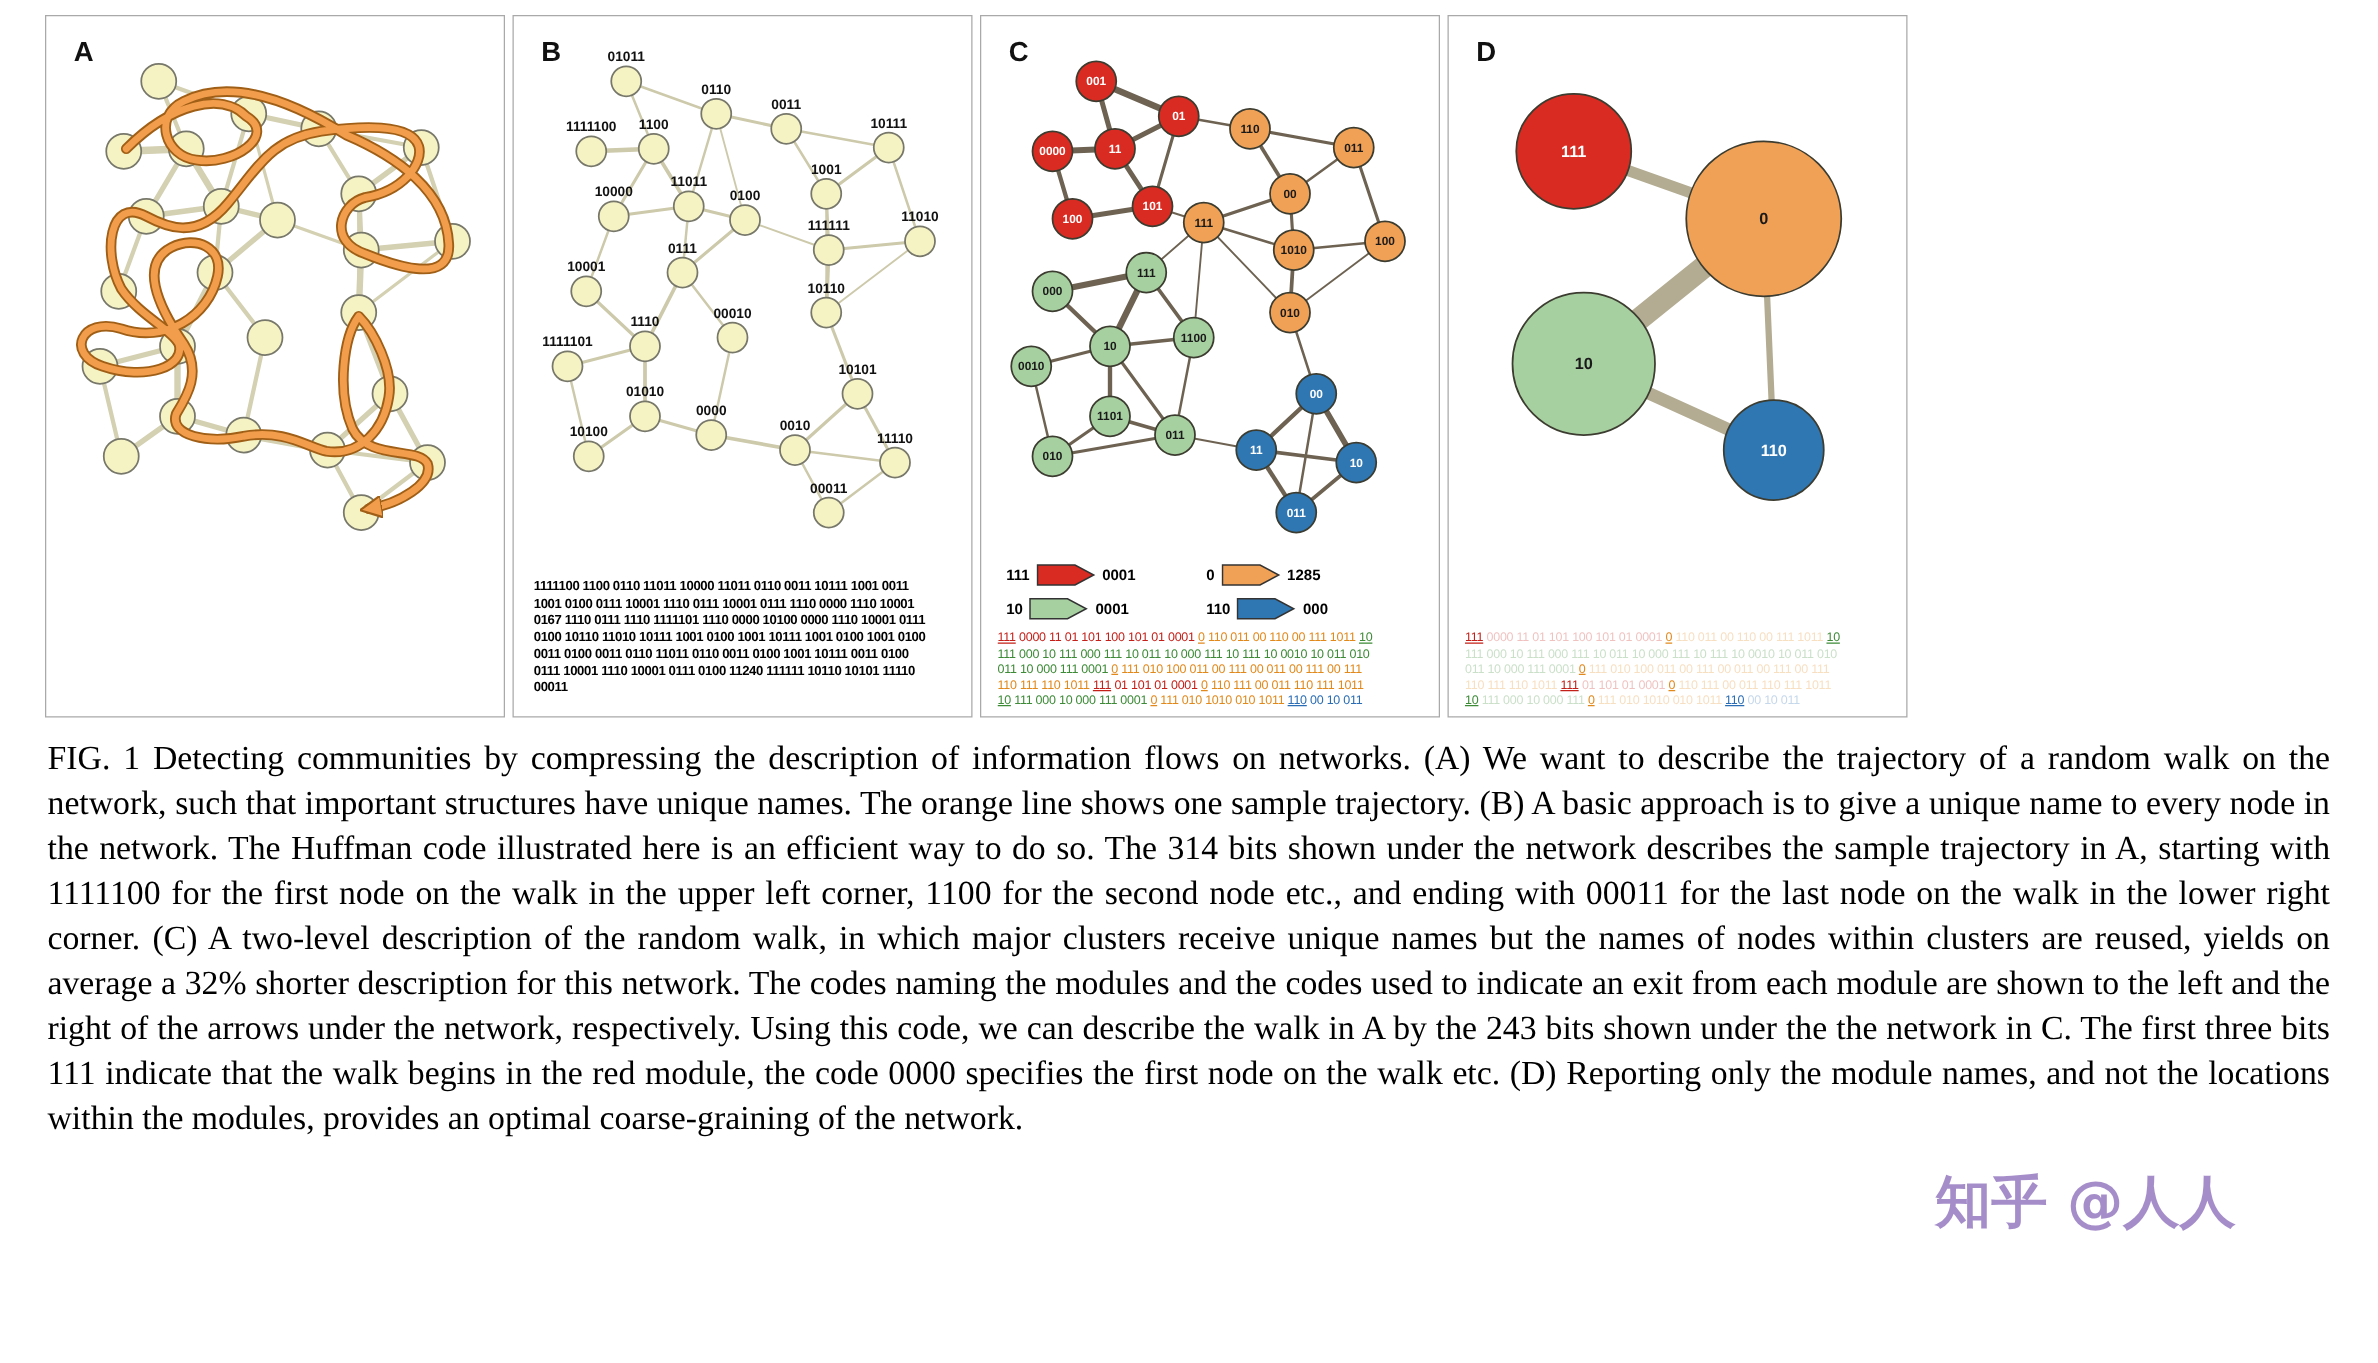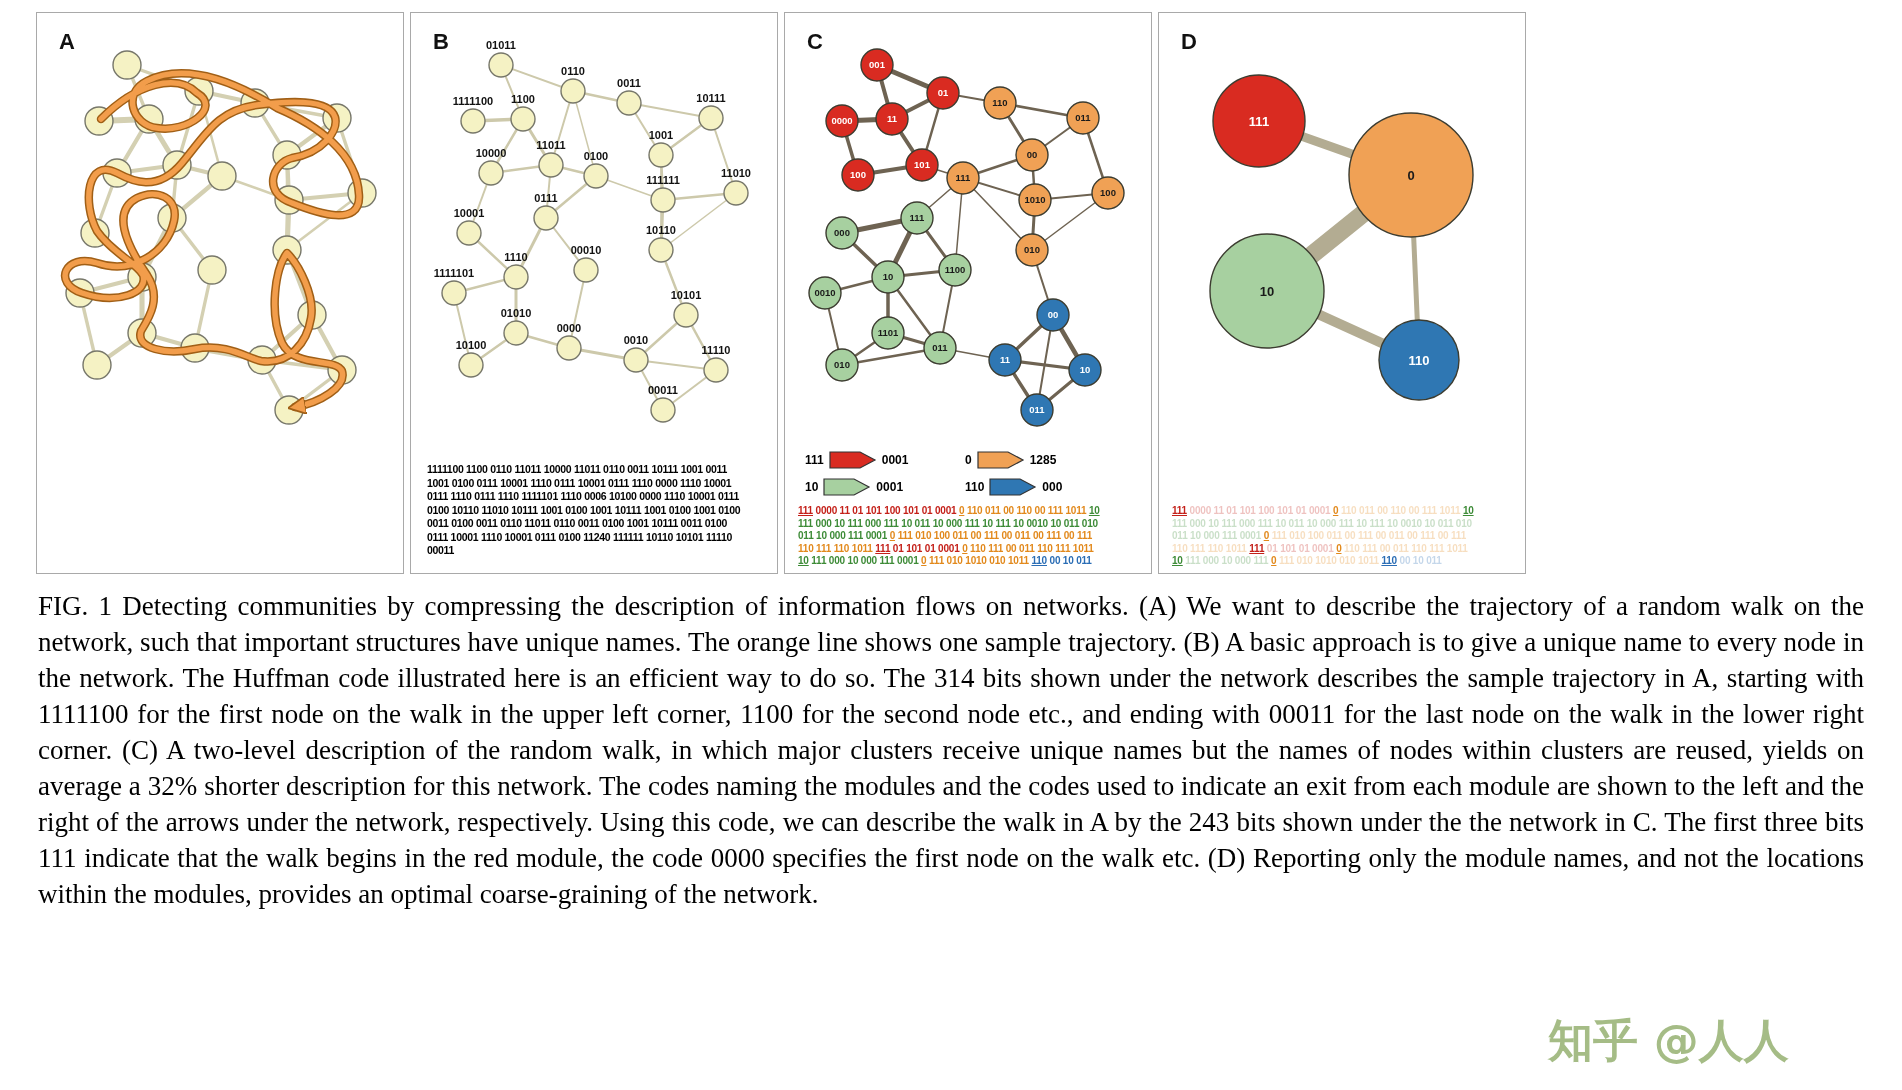--- a/index.html
+++ b/index.html
@@ -4,26 +4,26 @@
 <style>
   html,body{margin:0;padding:0;background:#fff;}
   body{width:1902px;height:1090px;position:relative;font-family:"Liberation Sans",sans-serif;overflow:hidden;}
   .panels{position:absolute;left:36px;top:12px;display:flex;gap:6px;}
   .panel{width:366px;height:560px;border:1px solid #a9a9a9;background:#fff;position:relative;box-sizing:content-box;}
   .panel-letter{position:absolute;left:22px;top:16px;font-weight:bold;font-size:22px;color:#111;z-index:5;}
   svg.net{position:absolute;left:0;top:0;}
   .bits{position:absolute;left:16px;top:450px;width:340px;font-weight:bold;font-size:10.5px;line-height:13.5px;letter-spacing:-0.3px;color:#000;}
   .legend{position:absolute;left:20px;top:438px;width:330px;display:grid;grid-template-columns:160px 160px;row-gap:9px;}
   .legend-item{display:flex;align-items:center;gap:5px;font-weight:bold;font-size:12px;color:#000;}
-  .codes{position:absolute;left:13px;top:492px;width:346px;font-weight:bold;font-size:10px;line-height:12.6px;letter-spacing:-0.2px;}
+  .codes{position:absolute;left:13px;top:492px;width:346px;font-weight:normal;font-size:10px;line-height:12.6px;letter-spacing:-0.2px;}
   .codes .ln{white-space:nowrap;overflow:hidden;}
   .codes span.u{text-decoration:underline;}
   .codes span.f{opacity:0.27;}
   .caption{position:absolute;left:38px;top:588px;width:1826px;margin:0;font-family:"Liberation Serif",serif;font-size:27px;line-height:36px;text-align:justify;color:#000;}
-  .watermark{position:absolute;left:1548px;top:1011px;font-size:45px;font-weight:bold;color:#4d7c0f;opacity:0.5;font-family:"DejaVu Sans",sans-serif;white-space:nowrap;z-index:10;}
+  .watermark{position:absolute;left:1548px;top:932px;font-size:45px;font-weight:bold;color:#4c1d95;opacity:0.5;font-family:"DejaVu Sans",sans-serif;white-space:nowrap;z-index:10;}
 </style>
 </head>
 <body>
 
 <div class="panels">
 
   <div class="panel">
     <div class="panel-letter">A</div>
     <svg class="net" width="366" height="435" viewBox="0 0 366 435">
         <line x1="90" y1="52" x2="162" y2="78" stroke="#d4d0b2" stroke-width="3.4" stroke-linecap="round"></line>
@@ -189,21 +189,21 @@
         <circle cx="305" cy="357" r="12" fill="#f5f2c4" stroke="#77776a" stroke-width="1.4"></circle>
         <text x="305" y="341" text-anchor="middle" font-size="11" font-weight="bold" fill="#111">11110</text>
         <circle cx="60" cy="352" r="12" fill="#f5f2c4" stroke="#77776a" stroke-width="1.4"></circle>
         <text x="60" y="336" text-anchor="middle" font-size="11" font-weight="bold" fill="#111">10100</text>
         <circle cx="252" cy="397" r="12" fill="#f5f2c4" stroke="#77776a" stroke-width="1.4"></circle>
         <text x="252" y="381" text-anchor="middle" font-size="11" font-weight="bold" fill="#111">00011</text>
       </svg>
     <div class="bits">
         <div>1111100 1100 0110 11011 10000 11011 0110 0011 10111 1001 0011</div>
         <div>1001 0100 0111 10001 1110 0111 10001 0111 1110 0000 1110 10001</div>
-        <div>0111 1110 0111 1110 1111101 1110 0006 10100 0000 1110 10001 0111</div>
+        <div>0167 1110 0111 1110 1111101 1110 0000 10100 0000 1110 10001 0111</div>
         <div>0100 10110 11010 10111 1001 0100 1001 10111 1001 0100 1001 0100</div>
         <div>0011 0100 0011 0110 11011 0110 0011 0100 1001 10111 0011 0100</div>
         <div>0111 10001 1110 10001 0111 0100 11240 111111 10110 10101 11110</div>
         <div>00011</div>
       </div>
   </div>
 
   <div class="panel">
     <div class="panel-letter">C</div>
     <svg class="net" width="366" height="435" viewBox="0 0 366 435">

